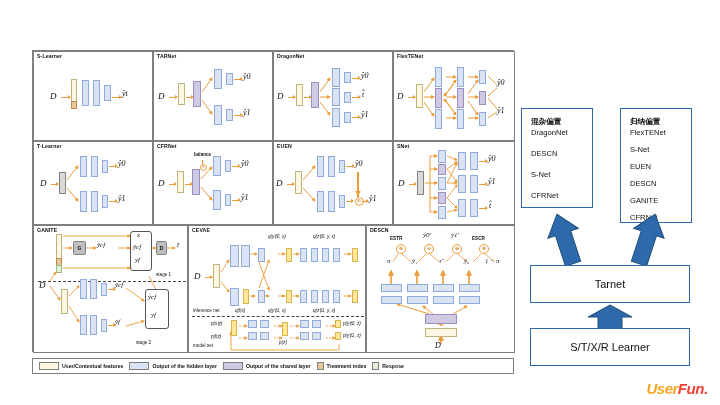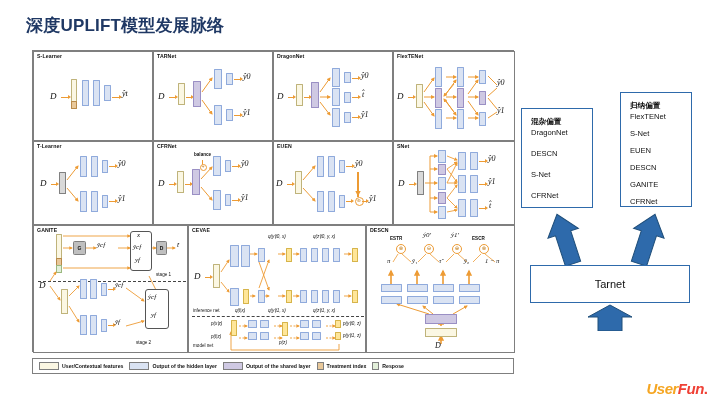--- a/index.html
+++ b/index.html
@@ -89,21 +89,20 @@
               letter-spacing:-.5px;}
   #logo .lg-f{font-size:15px;font-weight:bold;font-style:italic;color:#ef4136;
               letter-spacing:-.5px;}
   #logo .lg-dot{font-size:15px;font-weight:bold;color:#ef4136;}
 </style>
 </head>
 <body>
 
 <div class="slide">
 
-  <div id="page-title">深度UPLIFT模型发展脉络</div>
 
   <div class="grid-frame">
 
     <div class="panel" style="left:0;top:0;width:120px;height:90px;">
       <div class="ptitle">S-Learner</div>
       <div class="m" style="left:16px;top:40px;font-size:9px;">D</div>
       <div class="ar" style="left:27px;top:45px;width:8px;"></div>
       <div class="blk feat" style="left:37px;top:27px;width:6px;height:28px;"></div>
       <div class="blk treat" style="left:37px;top:49px;width:6px;height:8px;"></div>
       <div class="blk" style="left:48px;top:28px;width:7px;height:26px;"></div>
@@ -571,41 +570,42 @@
     </div>
 
   <div class="bbox" style="left:521px;top:108px;width:72px;height:100px;" id="box-conf">
       <div class="bt bhead" style="top: 8px;">混杂偏置</div>
       <div class="bt" style="top: 19px;">DragonNet</div>
       <div class="bt" style="top: 40px;">DESCN</div>
       <div class="bt" style="top: 61px;">S-Net</div>
       <div class="bt" style="top: 82px;">CFRNet</div>
     </div>
 
-  <div class="bbox" style="left:620px;top:92px;width:72px;height:115px;" id="box-ind">
+  <div class="bbox" style="left:620px;top:108px;width:72px;height:115px;" id="box-ind">
       <div class="bt bhead" style="top: 8px;">归纳偏置</div>
       <div class="bt" style="top: 19px;">FlexTENet</div>
       <div class="bt" style="top: 36px;">S-Net</div>
       <div class="bt" style="top: 53px;">EUEN</div>
       <div class="bt" style="top: 70px;">DESCN</div>
       <div class="bt" style="top: 87px;">GANITE</div>
       <div class="bt" style="top: 104px;">CFRNet</div>
     </div>
 
   <svg style="position:absolute;left:515px;top:205px;width:190px;height:65px;">
     <path d="M48,60 L48,28 L40,28 L56,8 L72,28 L64,28 L64,60 Z" fill="#2e6aab" stroke="#1f4e79" stroke-width="1" transform="translate(-6,0) rotate(-18 56 34)"></path>
     <path d="M118,60 L118,28 L110,28 L126,8 L142,28 L134,28 L134,60 Z" fill="#2e6aab" stroke="#1f4e79" stroke-width="1" transform="translate(6,0) rotate(18 126 34)"></path>
   </svg>
 
   <div class="bbox center" style="left:530px;top:265px;width:160px;height:38px;">Tarnet</div>
 
   <svg style="position:absolute;left:570px;top:303px;width:80px;height:28px;">
     <path d="M28,28 L28,14 L18,14 L40,2 L62,14 L52,14 L52,28 Z" fill="#2e6aab" stroke="#1f4e79" stroke-width="1"></path>
   </svg>
 
+  <div class="bbox center" style="left:530px;top:328px;width:160px;height:38px;">S/T/X/R Learner</div>
 
   <div id="logo">
     <span class="lg-d">User</span>
     <span class="lg-f">Fun</span>
     <span class="lg-dot">.</span>
   </div>
 
 </div>
 
 </body></html>

